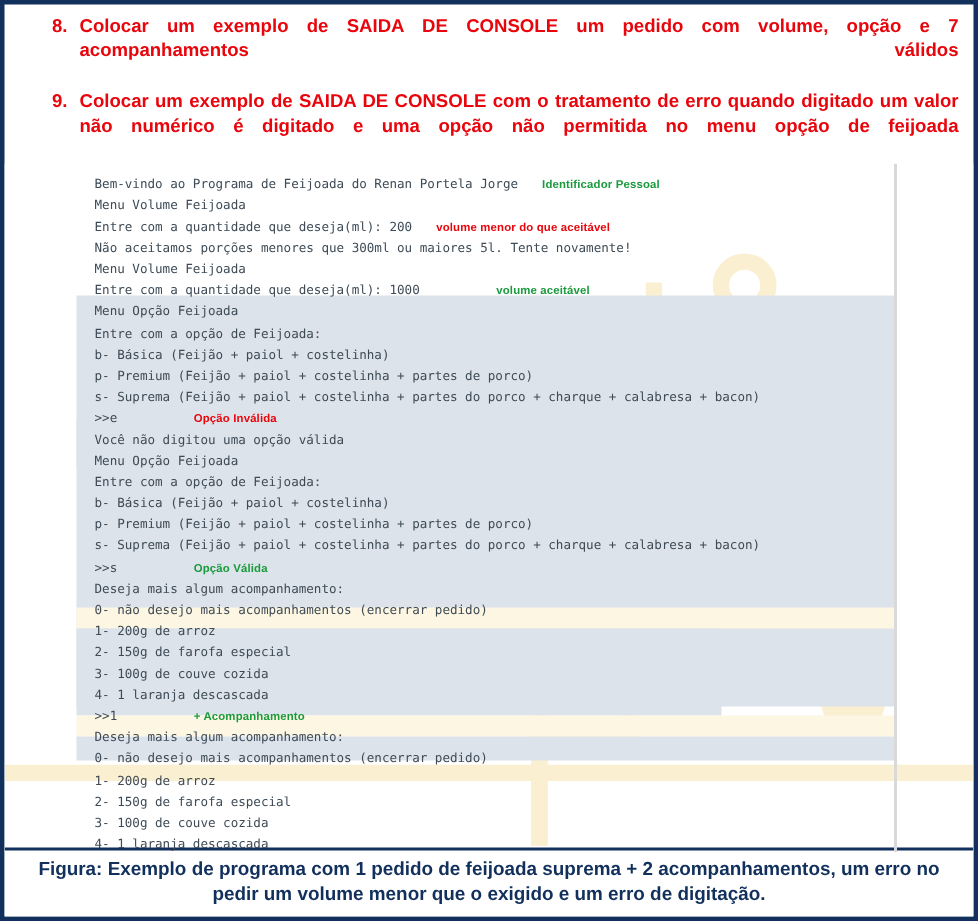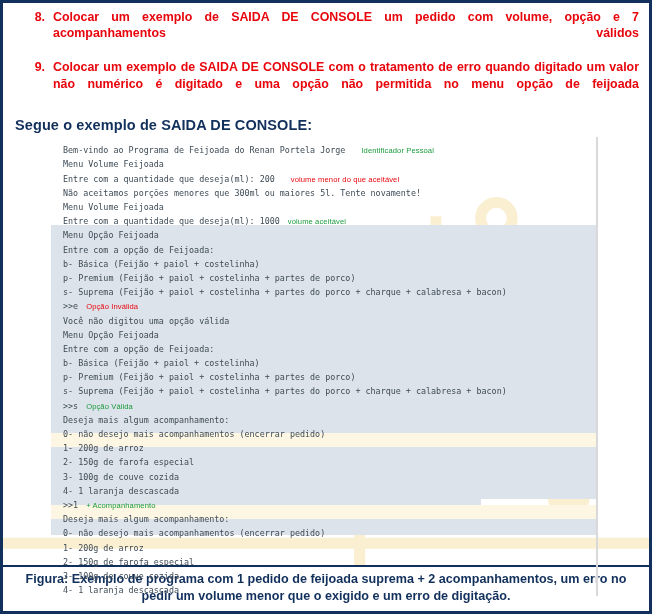--- a/index.html
+++ b/index.html
@@ -96,29 +96,29 @@
     padding: 6px 0 0 60px;
     white-space: pre;
   }
   .console-line {
     position: relative;
     height: 14.2px;
     white-space: pre;
   }
   .note {
     font-family: "Liberation Sans", sans-serif;
-    font-weight: normal;
+    font-weight: bold;
     font-size: 7.6px;
     letter-spacing: 0.1px;
     white-space: pre;
   }
   .note-green { color: #1a9a3c; }
   .note-red   { color: #e8050c; }
   .note-gap-l { padding-left: 16px; }
-  .note-gap-s { padding-left: 8px; }
+  .note-gap-s { padding-left: 8px; margin-left: 43px; }
 
   
   .hl {
     position: absolute;
     z-index: 1;
   }
   .hl-blue { background: #dde3ea; }
   .hl-cream { background: #fdf6e3; }
 
   
@@ -147,21 +147,20 @@
     <li class="req-item">
       <span class="req-num">8.</span>
       <span class="req-text">Colocar um exemplo de SAIDA DE CONSOLE um pedido com volume, opção e 7 acompanhamentos válidos</span>
     </li>
     <li class="req-item">
       <span class="req-num">9.</span>
       <span class="req-text">Colocar um exemplo de SAIDA DE CONSOLE com o tratamento de erro quando digitado um valor não numérico é digitado e uma opção não permitida no menu opção de feijoada</span>
     </li>
   </ol>
 
-  <div class="section-heading">Segue o exemplo de SAIDA DE CONSOLE:</div>
 
   <div class="console-shot">
 
     <svg class="console-watermark" viewBox="0 0 652 459" preserveAspectRatio="none" aria-hidden="true">
       <g stroke="#fbefd2" stroke-width="11" fill="none" stroke-linecap="butt">
         <path d="M498 103 L498 198 L455 198 L455 250 L403 250 L403 300 L360 300 L360 345"></path>
         <path d="M435 105 L435 215 L490 215 L490 262 L545 262"></path>
         <path d="M437 195 L437 158"></path>
         <path d="M437 80 L437 125"></path>
         <path d="M437 225 L437 300 L500 300 L500 340"></path>

